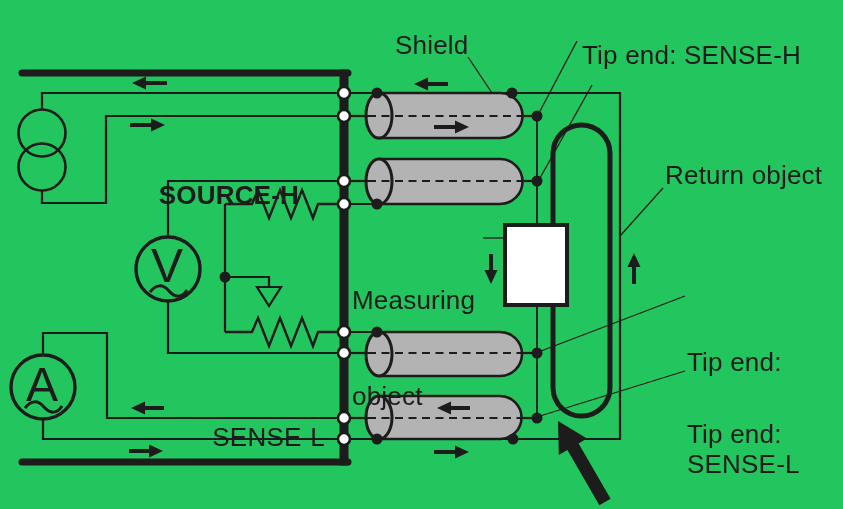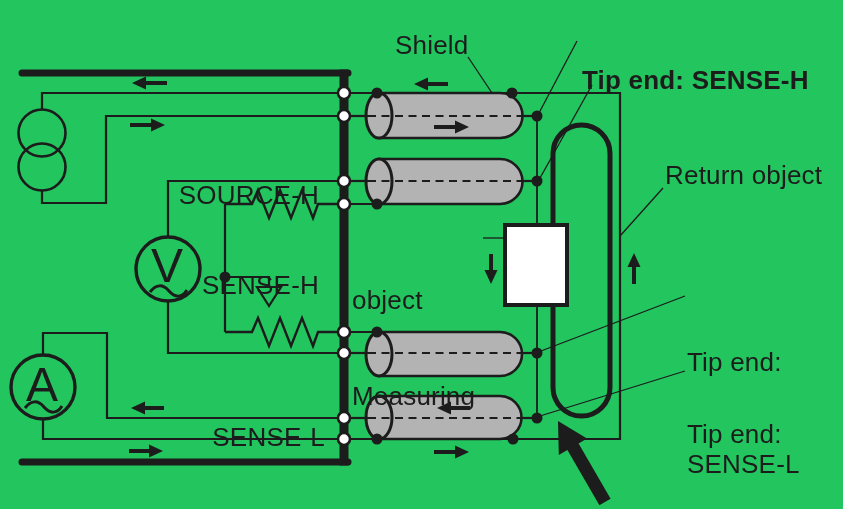--- a/index.html
+++ b/index.html
@@ -180,45 +180,44 @@
       <line x1="685" y1="371" x2="540" y2="416"></line>
       <line x1="483" y1="238" x2="506" y2="238"></line>
     </g>
 
     <polygon fill="#1c1c1c" points="558,421 587,438.5 578.6,443.5 610.6,498.8 599.4,505.2 567.4,450 558.8,455"></polygon>
   </svg>
 
   <div class="lbl" style="left:395px;top:30px;">Shield</div>
 
 
-  <div class="lbl" style="left:582px;top:65px;font-weight:bold;">Tip end: SENSE-H</div>
+  <div class="lbl" style="left:582px;top:40px;">Tip end: SENSE-H</div>
 
   <div class="lbl" style="left:665px;top:160px;">Return object</div>
 
   <div class="lbl two" style="left:687px;top:277px;">
     <div>Tip end:</div>
     <div>SENSE-L</div>
   </div>
 
   <div class="lbl" style="left:687px;top:352px;line-height:33px;">
     <div>Tip end:</div>
     
   </div>
 
-  <div class="lbl right" style="right:524px;top:120px;">
+  <div class="lbl right" style="right:544px;top:120px;font-weight:bold;">
     <div>SOURCE-H</div>
-    <div>SENSE-H</div>
   </div>
 
   <div class="lbl right" style="right:518px;top:357px;line-height:32px;">
     <div>SENSE-L</div>
     
   </div>
 
   <div class="lbl" style="left:352px;top:220px;line-height:32px;">
+    <div>Measuring</div>
     <div>object</div>
-    <div>Measuring</div>
   </div>
 
   <div class="meter-letter" style="left:151px;top:245px;">V</div>
   <div class="meter-letter" style="left:26px;top:364px;">A</div>
 
 </div>
 
 </body></html>

